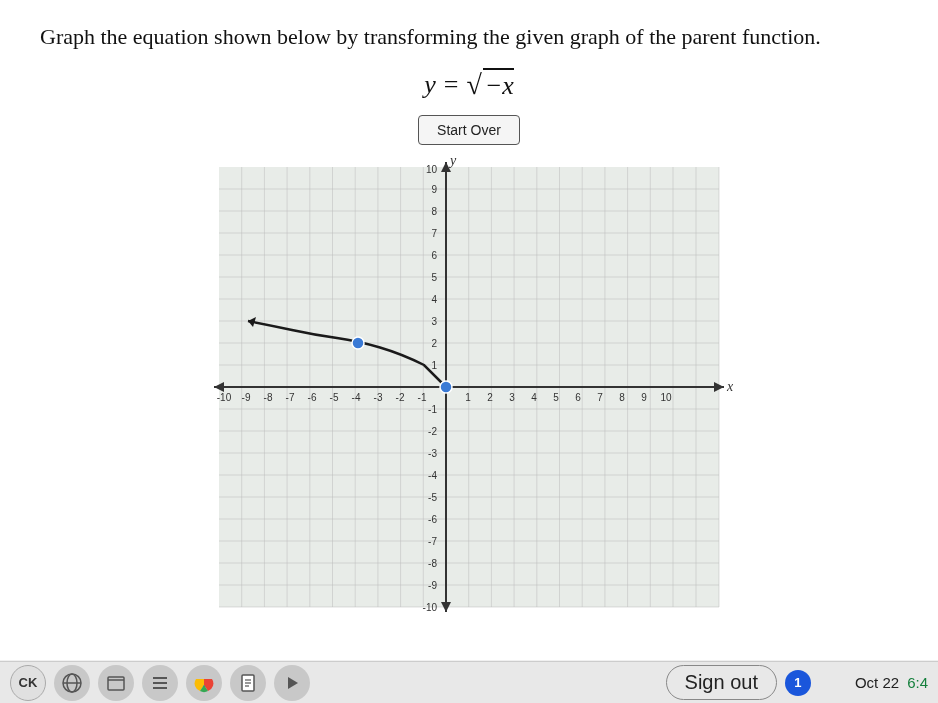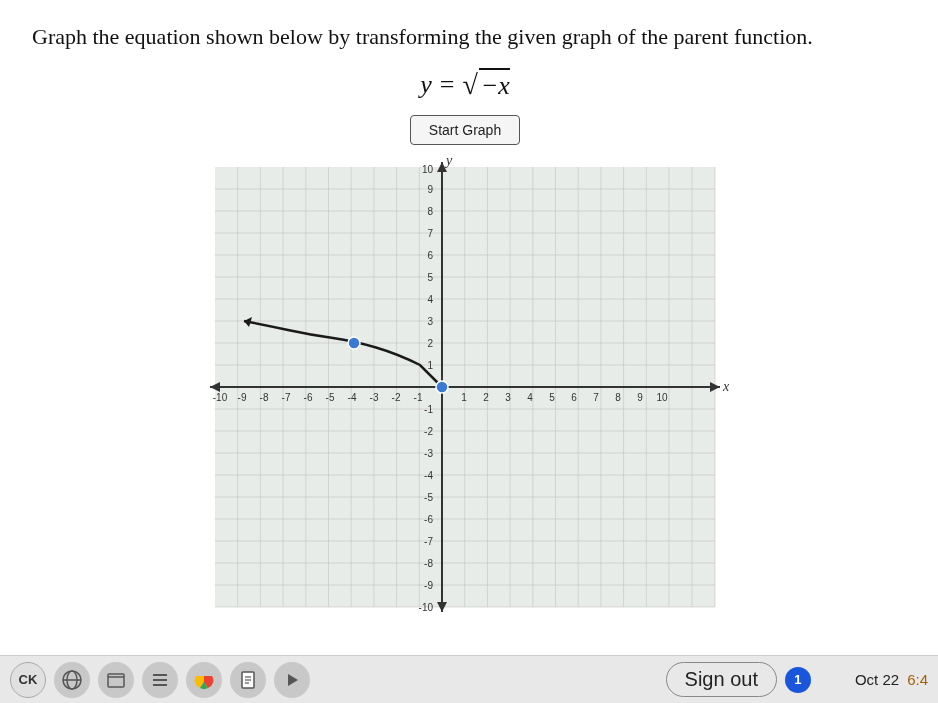--- a/index.html
+++ b/index.html
@@ -9,21 +9,21 @@
       background: #f0f0f0;
       font-family: Georgia, 'Times New Roman', serif;
       overflow: hidden;
       position: relative;
     }
 
     .main-content {
       background: white;
       width: 938px;
       height: 660px;
-      padding: 24px 40px 20px 32px;
+      padding: 24px 40px 20px 40px;
       display: flex;
       flex-direction: column;
       align-items: center;
     }
 
     .question-text {
       font-size: 22px;
       color: #111;
       text-align: left;
       width: 100%;
@@ -64,21 +64,21 @@
       width: 560px;
       height: 470px;
     }
 
     
     .taskbar {
       position: absolute;
       bottom: 0;
       left: 0;
       width: 938px;
-      height: 48px;
+      height: 42px;
       background: #e8e8e8;
       display: flex;
       align-items: center;
       padding: 0 10px;
       gap: 8px;
       border-top: 1px solid #ccc;
     }
 
     .taskbar-icon {
       width: 36px;
@@ -139,21 +139,21 @@
 
     .taskbar-date {
       font-size: 15px;
       color: #222;
       font-family: Arial, sans-serif;
       margin-left: 36px;
     }
 
     .taskbar-time {
       font-size: 15px;
-      color: #a16207;
+      color: #15803d;
       font-family: Arial, sans-serif;
     }
 
     
     .eq-y { font-style: italic; }
     .eq-equals { margin: 0 4px; }
     .sqrt-wrapper {
       display: inline-flex;
       align-items: center;
       position: relative;
@@ -178,21 +178,21 @@
 
   <div class="equation">
     <span class="eq-y"><i>y</i></span>
     <span class="eq-equals">=</span>
     <span class="sqrt-wrapper">
       <span class="sqrt-symbol">√</span>
       <span class="sqrt-content">−<i>x</i></span>
     </span>
   </div>
 
-  <button class="start-over-btn">Start Graph</button>
+  <button class="start-over-btn">Start Over</button>
 
   <div class="graph-container">
     <svg class="graph-svg" viewBox="0 0 560 470">
 
       <rect x="30" y="10" width="500" height="440" fill="#e8ece8"></rect>
 
       <g stroke="#bbb" stroke-width="0.5">
 
         <line x1="52.7" y1="10" x2="52.7" y2="450"></line>
         <line x1="75.4" y1="10" x2="75.4" y2="450"></line>

